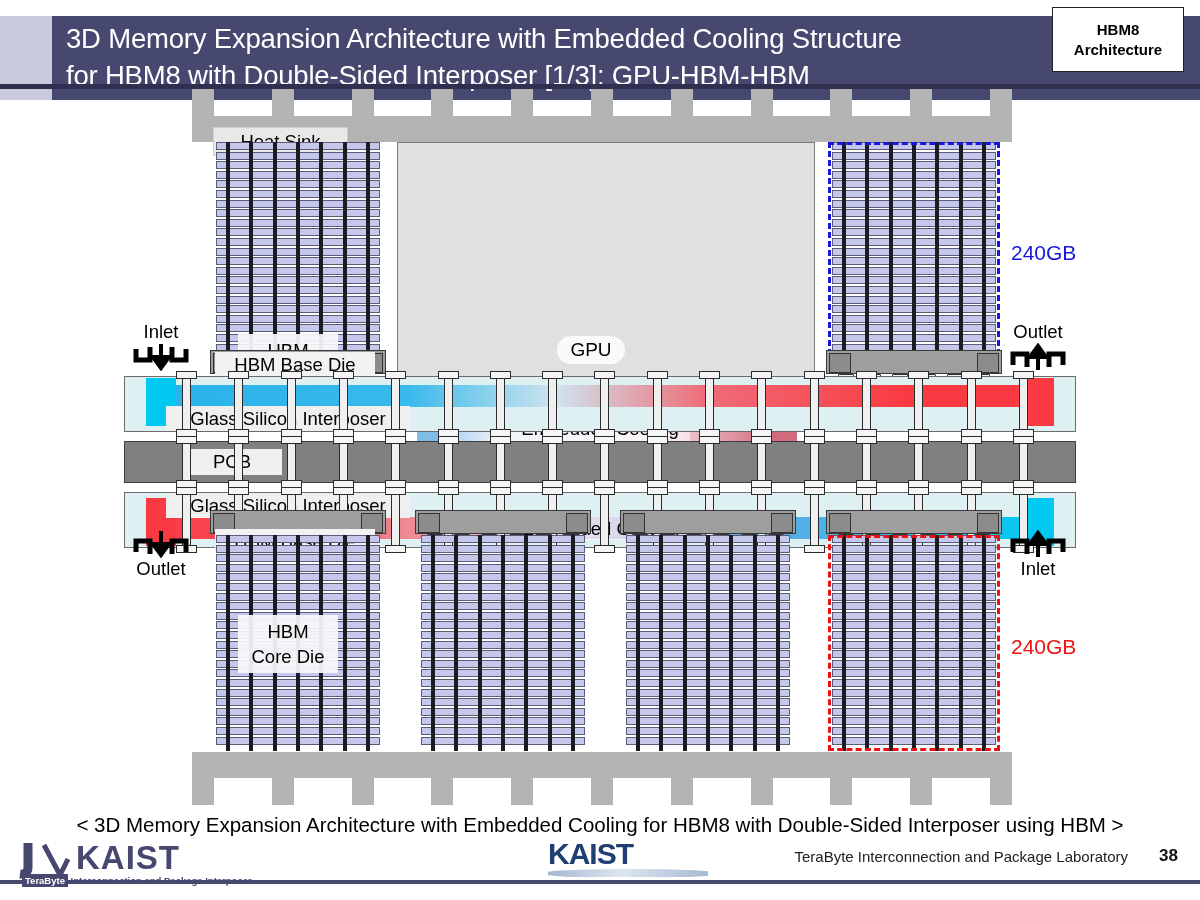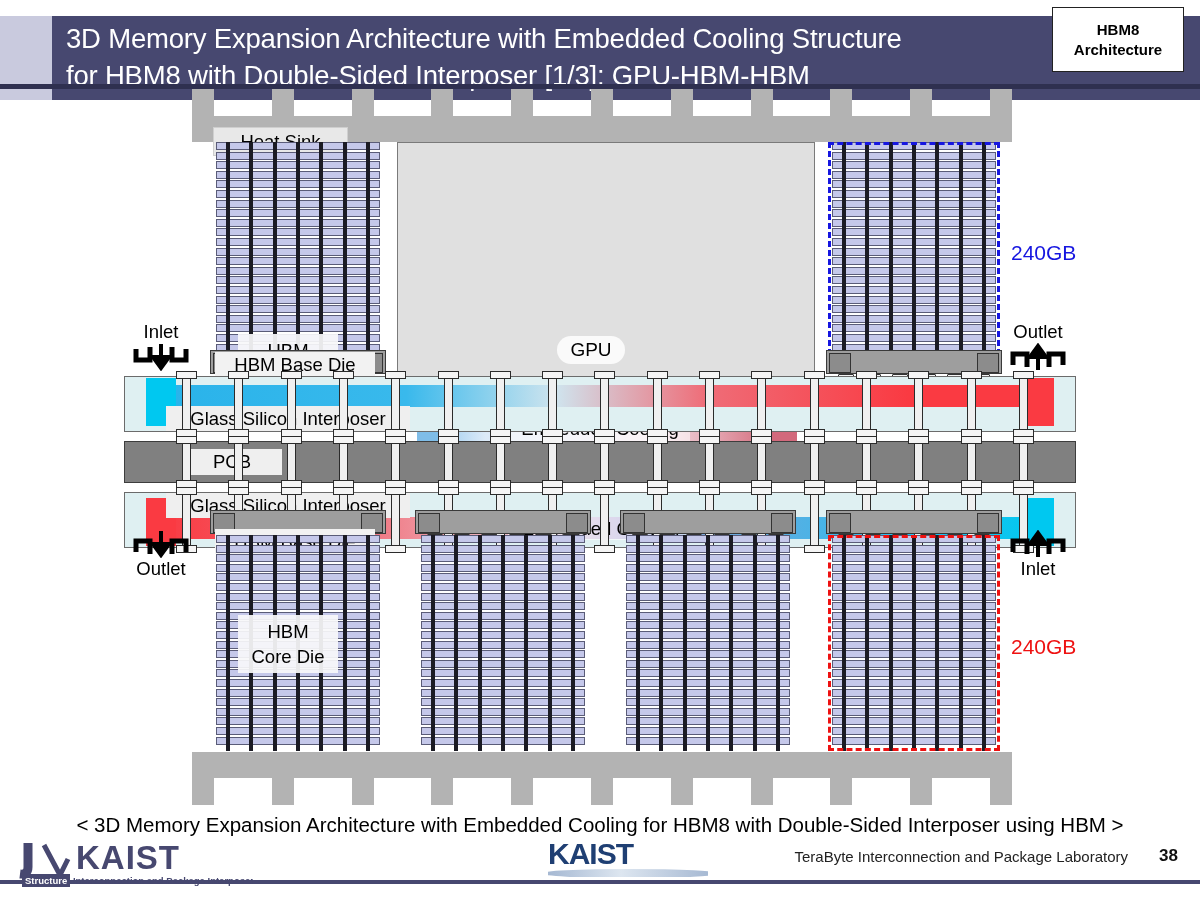--- a/index.html
+++ b/index.html
@@ -707,21 +707,21 @@
 <div id="caption">&lt; 3D Memory Expansion Architecture with Embedded Cooling for HBM8 with Double-Sided Interposer using HBM &gt;</div>
 <div id="footer-rule"></div>
 
 <div id="tera-logo">
   <svg width="70" height="46" viewBox="0 0 70 46" style="position:absolute;left:6px;top:-2px;">
     <path d="M14 2 L14 26 Q14 34 6 33" stroke="#474870" stroke-width="9" fill="none"></path>
     <path d="M30 4 L46 34 L54 18" stroke="#474870" stroke-width="5" fill="none"></path>
   </svg>
   <div id="tera-wordmark">KAIST</div>
   <div id="tera-tag">
-    <span class="chip">Structure</span>
+    <span class="chip">TeraByte</span>
     <span>Interconnection and Package Interposer</span>
   </div>
 </div>
 
 <div id="kaist-logo">
   <div id="kaist-word">KAIST</div>
   <div id="kaist-swoosh"></div>
 </div>
 
 <div id="footer-lab">TeraByte Interconnection and Package Laboratory</div>

